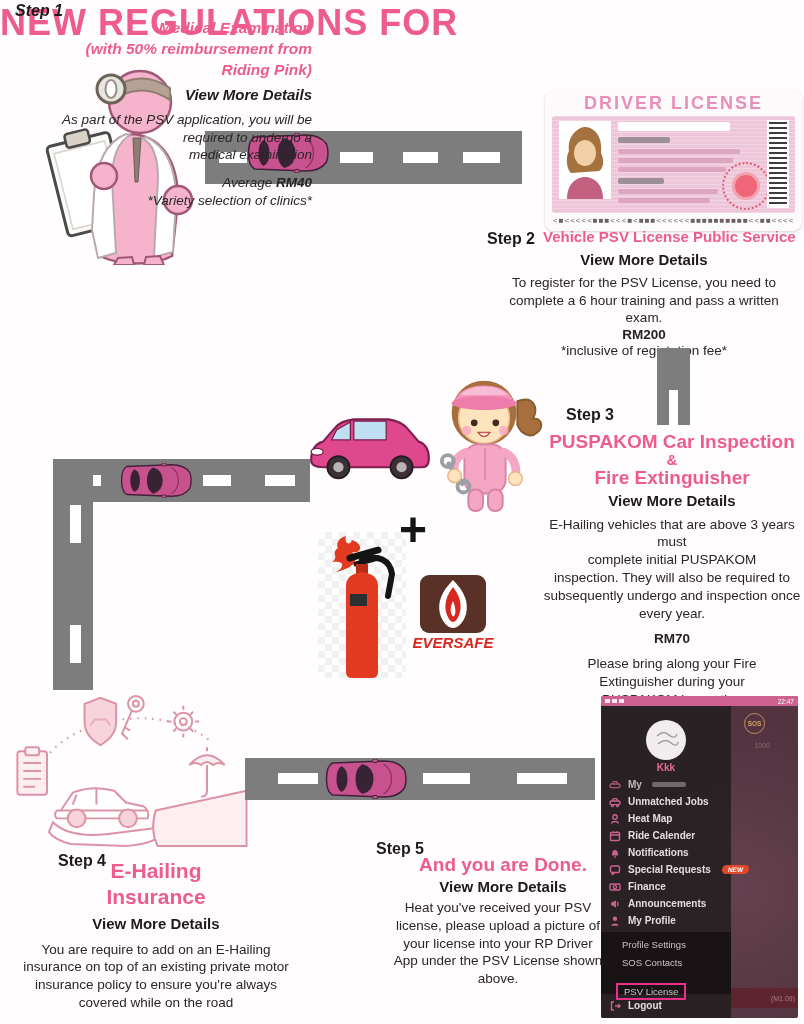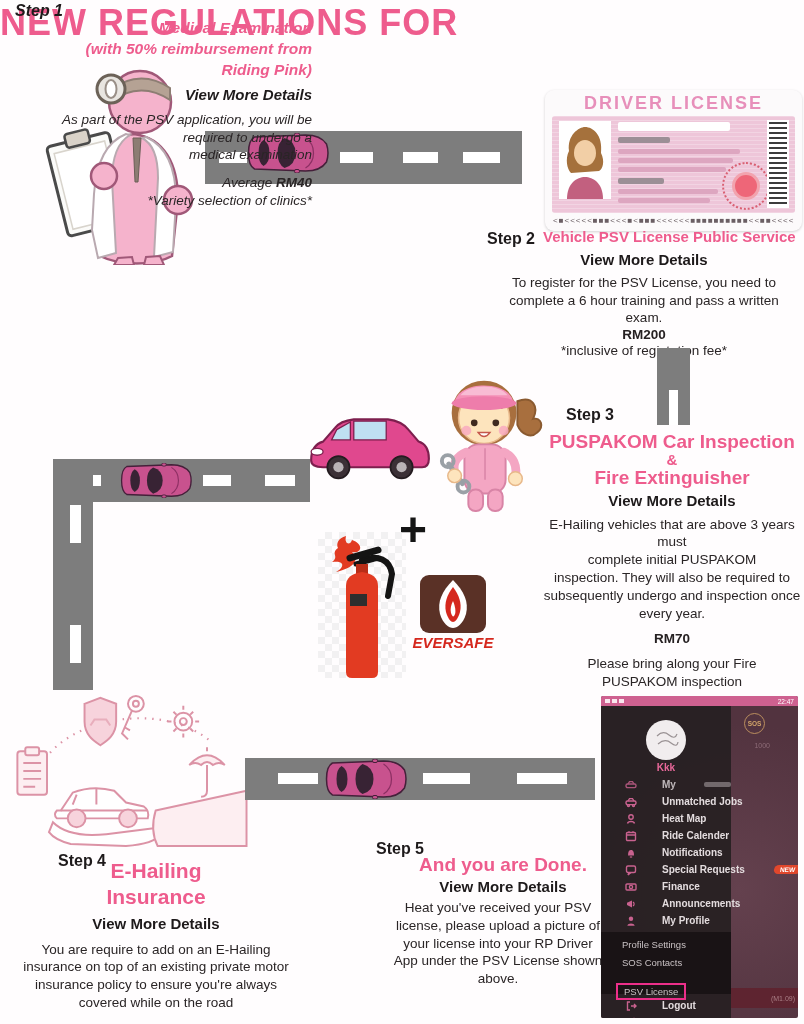--- a/index.html
+++ b/index.html
@@ -70,21 +70,21 @@
   #phone-status .sig { display:flex; gap:2px; }
   #phone-status .sig i { display:block; width:5px; height:4px; background:rgba(255,255,255,0.85); }
   #status-time { font-size:6.5px; color:#ffffff; }
   #sos-btn { position:absolute; right:33px; top:17px; width:21px; height:21px; border:1.5px solid #bb8e5e;
     border-radius:50%; color:#d2a469; font-size:6.5px; font-weight:bold; display:flex; align-items:center; justify-content:center; }
   #map-label { position:absolute; right:28px; top:46px; font-size:7px; color:#8d6b77; }
   #drawer { position:absolute; left:0; top:10px; width:130px; height:312px; background:rgba(40,33,35,0.97); }
   #avatar { margin:14px auto 0 auto; width:40px; height:40px; border-radius:50%; background:#f1edee;
     display:flex; align-items:center; justify-content:center; }
   #profile-name { text-align:center; margin-top:2px; font-size:10px; font-weight:bold; color:#e8689a; line-height:12px; }
-  .prow { height:17px; display:flex; align-items:center; gap:25px; padding-left:24px; }
+  .prow { height:17px; display:flex; align-items:center; gap:7px; padding-left:8px; }
   .prow .lbl { font-size:10px; font-weight:bold; color:#e3dcde; white-space:nowrap; }
   .prow svg { width:12px; height:12px; flex:none; }
   .redact { display:inline-block; width:34px; height:5px; background:#847c7f; border-radius:2px; margin-left:3px; }
   .badge-new { background:#e0472c; color:#fff; font-size:6.5px; font-weight:bold; border-radius:6px;
     padding:1px 6px; margin-left:4px; transform:skewX(-8deg); }
   #submenu { margin-top:3px; background:#191315; padding:3px 0; }
   #submenu .srow { height:18px; display:flex; align-items:center; padding-left:21px; }
   #submenu .slbl { font-size:9.5px; color:#c9c2c4; white-space:nowrap; }
   #psv-box { border:2px solid #ec2f8a; padding:1px 6px; margin-left:-6px;margin-top:20px; }
   #version-bar { position:absolute; left:130px; top:292px; width:67px; height:20px; background:#5e2430;
@@ -260,20 +260,21 @@
     <div class="body-text" style="margin-top:7px;">
       <div>E-Hailing vehicles that are above 3 years must</div>
       <div>complete initial PUSPAKOM</div>
       <div>inspection. They will also be required to</div>
       <div>subsequently undergo and inspection once</div>
       <div>every  year.</div>
     </div>
     <div class="price" style="margin-top:9px;">RM70</div>
     <div class="body-text" style="margin-top:9px;">
       <div>Please bring along your Fire</div>
+      <div>Extinguisher during your</div>
       <div>PUSPAKOM  inspection</div>
     </div>
   </div>
 
   <div class="road" style="left:53px; top:459px; width:257px; height:43px;">
     <div class="dash" style="left:10px; top:16px; width:38px; height:11px;"></div>
     <div class="dash" style="left:150px; top:16px; width:28px; height:11px;"></div>
     <div class="dash" style="left:212px; top:16px; width:30px; height:11px;"></div>
   </div>
   <div class="road" style="left:53px; top:459px; width:40px; height:231px;">

